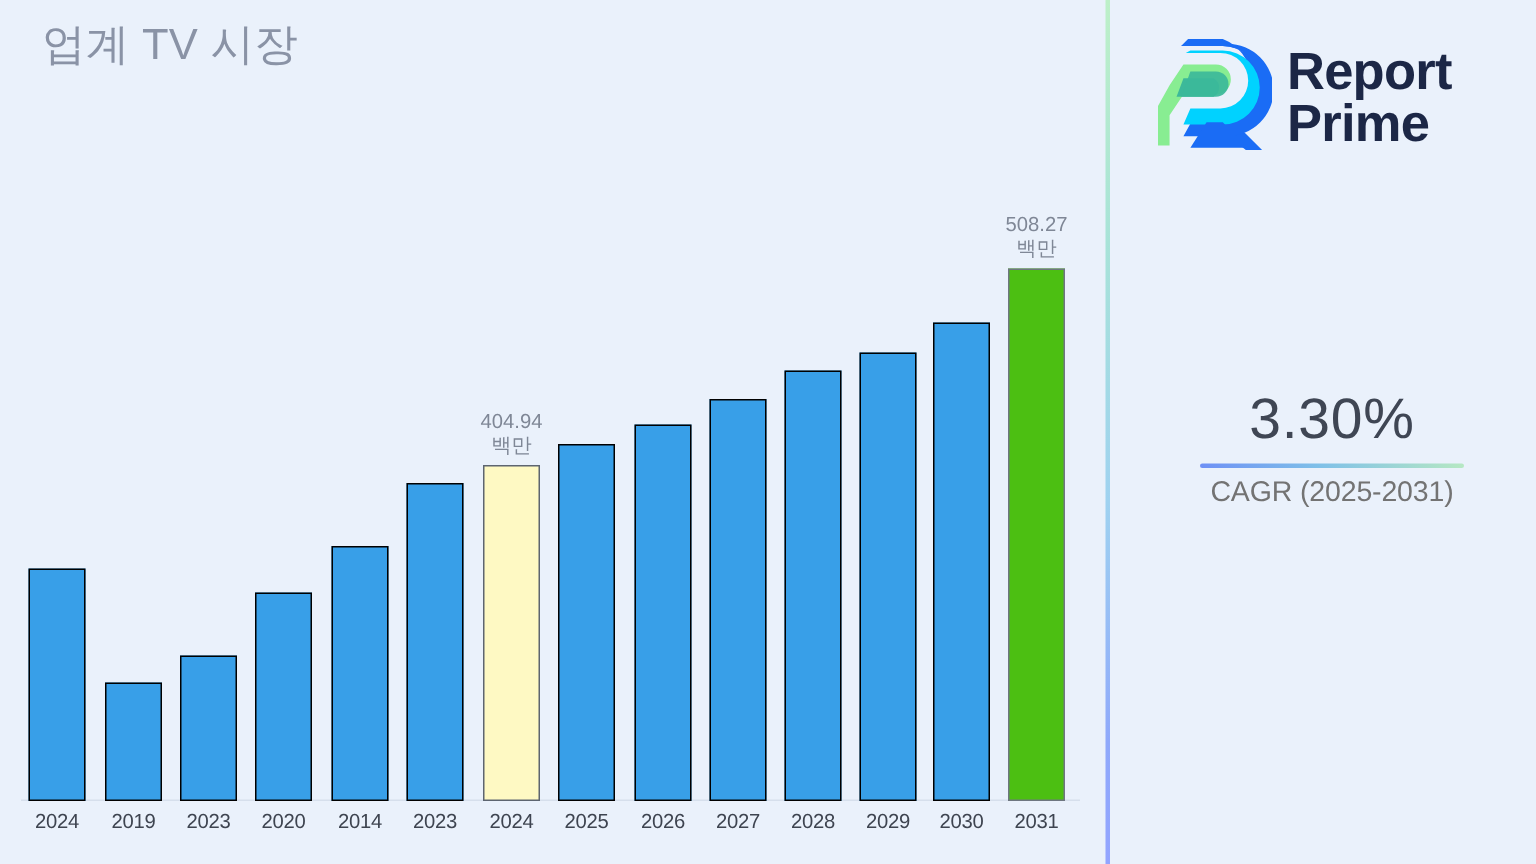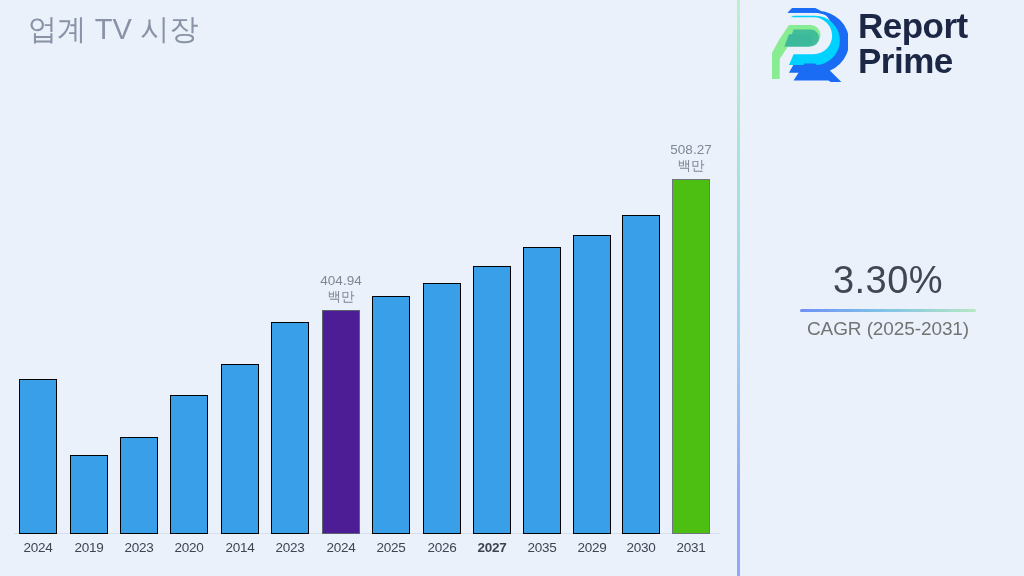--- a/index.html
+++ b/index.html
@@ -69,21 +69,21 @@
   }
 
   .bar {
     position: absolute;
     left: 0;
     bottom: 0;
     width: 38px;
     border: 1px solid #000000;
     background: #389FE8;
   }
-  .bar.highlight-pink { background: #4c1d95; border-color: #5D6570; }
+  .bar.highlight-pink { background: #fef9c3; border-color: #5D6570; }
   .bar.highlight-green { background: #4CBF12; border-color: #6E7680; }
 
   .bar-label {
     position: absolute;
     bottom: 100%;
     left: 50%;
     transform: translateX(-50%);
     margin-bottom: 6px;
     text-align: center;
     font-size: 13.5px;
@@ -130,21 +130,21 @@
   }
 
   
   #logo {
     position: absolute;
     left: 30px;
     top: 8px;
     width: 240px;
     height: 92px;
     display: flex;
-    align-items: flex-start;
+    align-items: flex-end;
     gap: 10px;
   }
   #logo-mark {
     width: 78px;
     height: 74px;
     flex: 0 0 78px;
   }
   #logo-text {
     font-size: 35px;
     line-height: 35px;
@@ -253,22 +253,22 @@
 
     <div class="x-tick" style="left: 19px;">2024</div>
         <div class="x-tick" style="left: 70px;">2019</div>
         <div class="x-tick" style="left: 120px;">2023</div>
         <div class="x-tick" style="left: 170px;">2020</div>
         <div class="x-tick" style="left: 221px;">2014</div>
         <div class="x-tick" style="left: 271px;">2023</div>
         <div class="x-tick" style="left: 322px;">2024</div>
         <div class="x-tick" style="left: 372px;">2025</div>
         <div class="x-tick" style="left: 423px;">2026</div>
-        <div class="x-tick" style="left: 473px; font-weight: bold;">2027</div>
-        <div class="x-tick" style="left: 523px;">2035</div>
+        <div class="x-tick" style="left: 473px;">2027</div>
+        <div class="x-tick" style="left: 523px;">2028</div>
         <div class="x-tick" style="left: 573px;">2029</div>
         <div class="x-tick" style="left: 622px;">2030</div>
         <div class="x-tick" style="left: 672px;">2031</div>
       </div>
 
   </div>
 
   <div id="divider"></div>
 
   <div id="right-panel">

